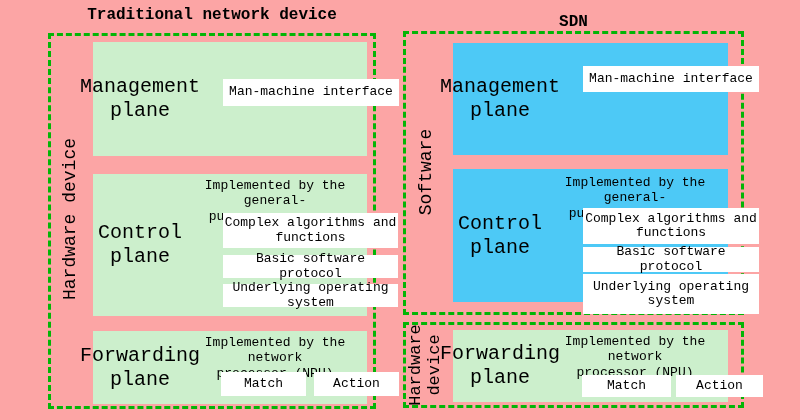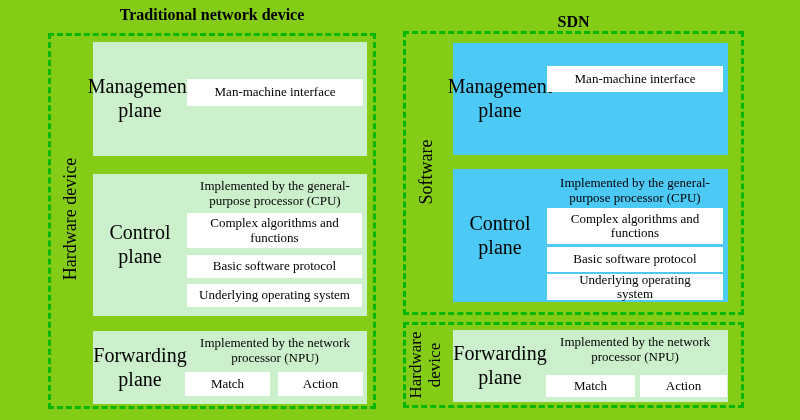--- a/index.html
+++ b/index.html
@@ -1,18 +1,18 @@
 <!DOCTYPE html>
 <html><head>
 <meta charset="utf-8">
 <style>
   html,body{margin:0;padding:0;background:#ffffff;}
   #canvas{
-    position:relative;width:800px;height:420px;background:#84cc16;
-    font-family:Liberation Serif, serif;color:#000;
+    position:relative;width:800px;height:420px;background:#fca5a5;
+    font-family:Liberation Mono, monospace;color:#000;
     overflow:hidden;
   }
   .abs{position:absolute;}
   .title{
     font-size:16px;font-weight:bold;text-align:center;line-height:20px;
   }
   .dashed-frame{
     position:absolute;border:3px dashed #03b506;box-sizing:border-box;
     background:transparent;
   }
@@ -20,21 +20,21 @@
   .green-plane{background:#ccefcc;}
   .blue-plane{background:#4dc9f6;}
   .plane-label{
     position:absolute;left:0;top:0;bottom:0;width:94px;
     display:flex;align-items:center;justify-content:center;
     font-size:20px;line-height:1.18;text-align:center;white-space:pre-line;
   }
   .wbox{
     position:absolute;background:#ffffff;
     display:flex;align-items:center;justify-content:center;
-    font-size:13px;line-height:1.08;text-align:center;white-space:pre-line;
+    font-size:13px;line-height:1.08;text-align:center;white-space:pre-line;margin-left:36px;
   }
   .caption{
     position:absolute;font-size:13px;line-height:1.18;text-align:center;
     white-space:pre-line;
   }
   .vlabel{
     position:absolute;font-size:18px;line-height:1.1;text-align:center;
     white-space:pre-line;transform:translate(-50%,-50%) rotate(-90deg);
     transform-origin:center center;
   }
@@ -88,21 +88,21 @@
   </div>
 
   <div class="plane blue-plane" style="left:453px;top:169px;width:275px;height:133px;">
     <div class="plane-label">Control
 plane</div>
     <div class="caption" style="left:94px;top:6px;width:176px;">Implemented by the general-
 purpose processor (CPU)</div>
     <div class="wbox" style="left:94px;top:39px;width:176px;height:36px;">Complex algorithms and
 functions</div>
     <div class="wbox" style="left:94px;top:78px;width:176px;height:25px;">Basic software protocol</div>
-    <div class="wbox" style="left:94px;top:105px;width:176px;height:26px;">Underlying operating
+    <div class="wbox" style="left:94px;top:105px;width:176px;height:40px;">Underlying operating
 system</div>
   </div>
 
   <div class="dashed-frame" style="left:403px;top:322px;width:341px;height:86px;"></div>
 
   <div class="vlabel" style="left:426px;top:365px;font-size:17px;">Hardware
 device</div>
 
   <div class="plane green-plane" style="left:453px;top:330px;width:275px;height:72px;">
     <div class="plane-label">Forwarding

